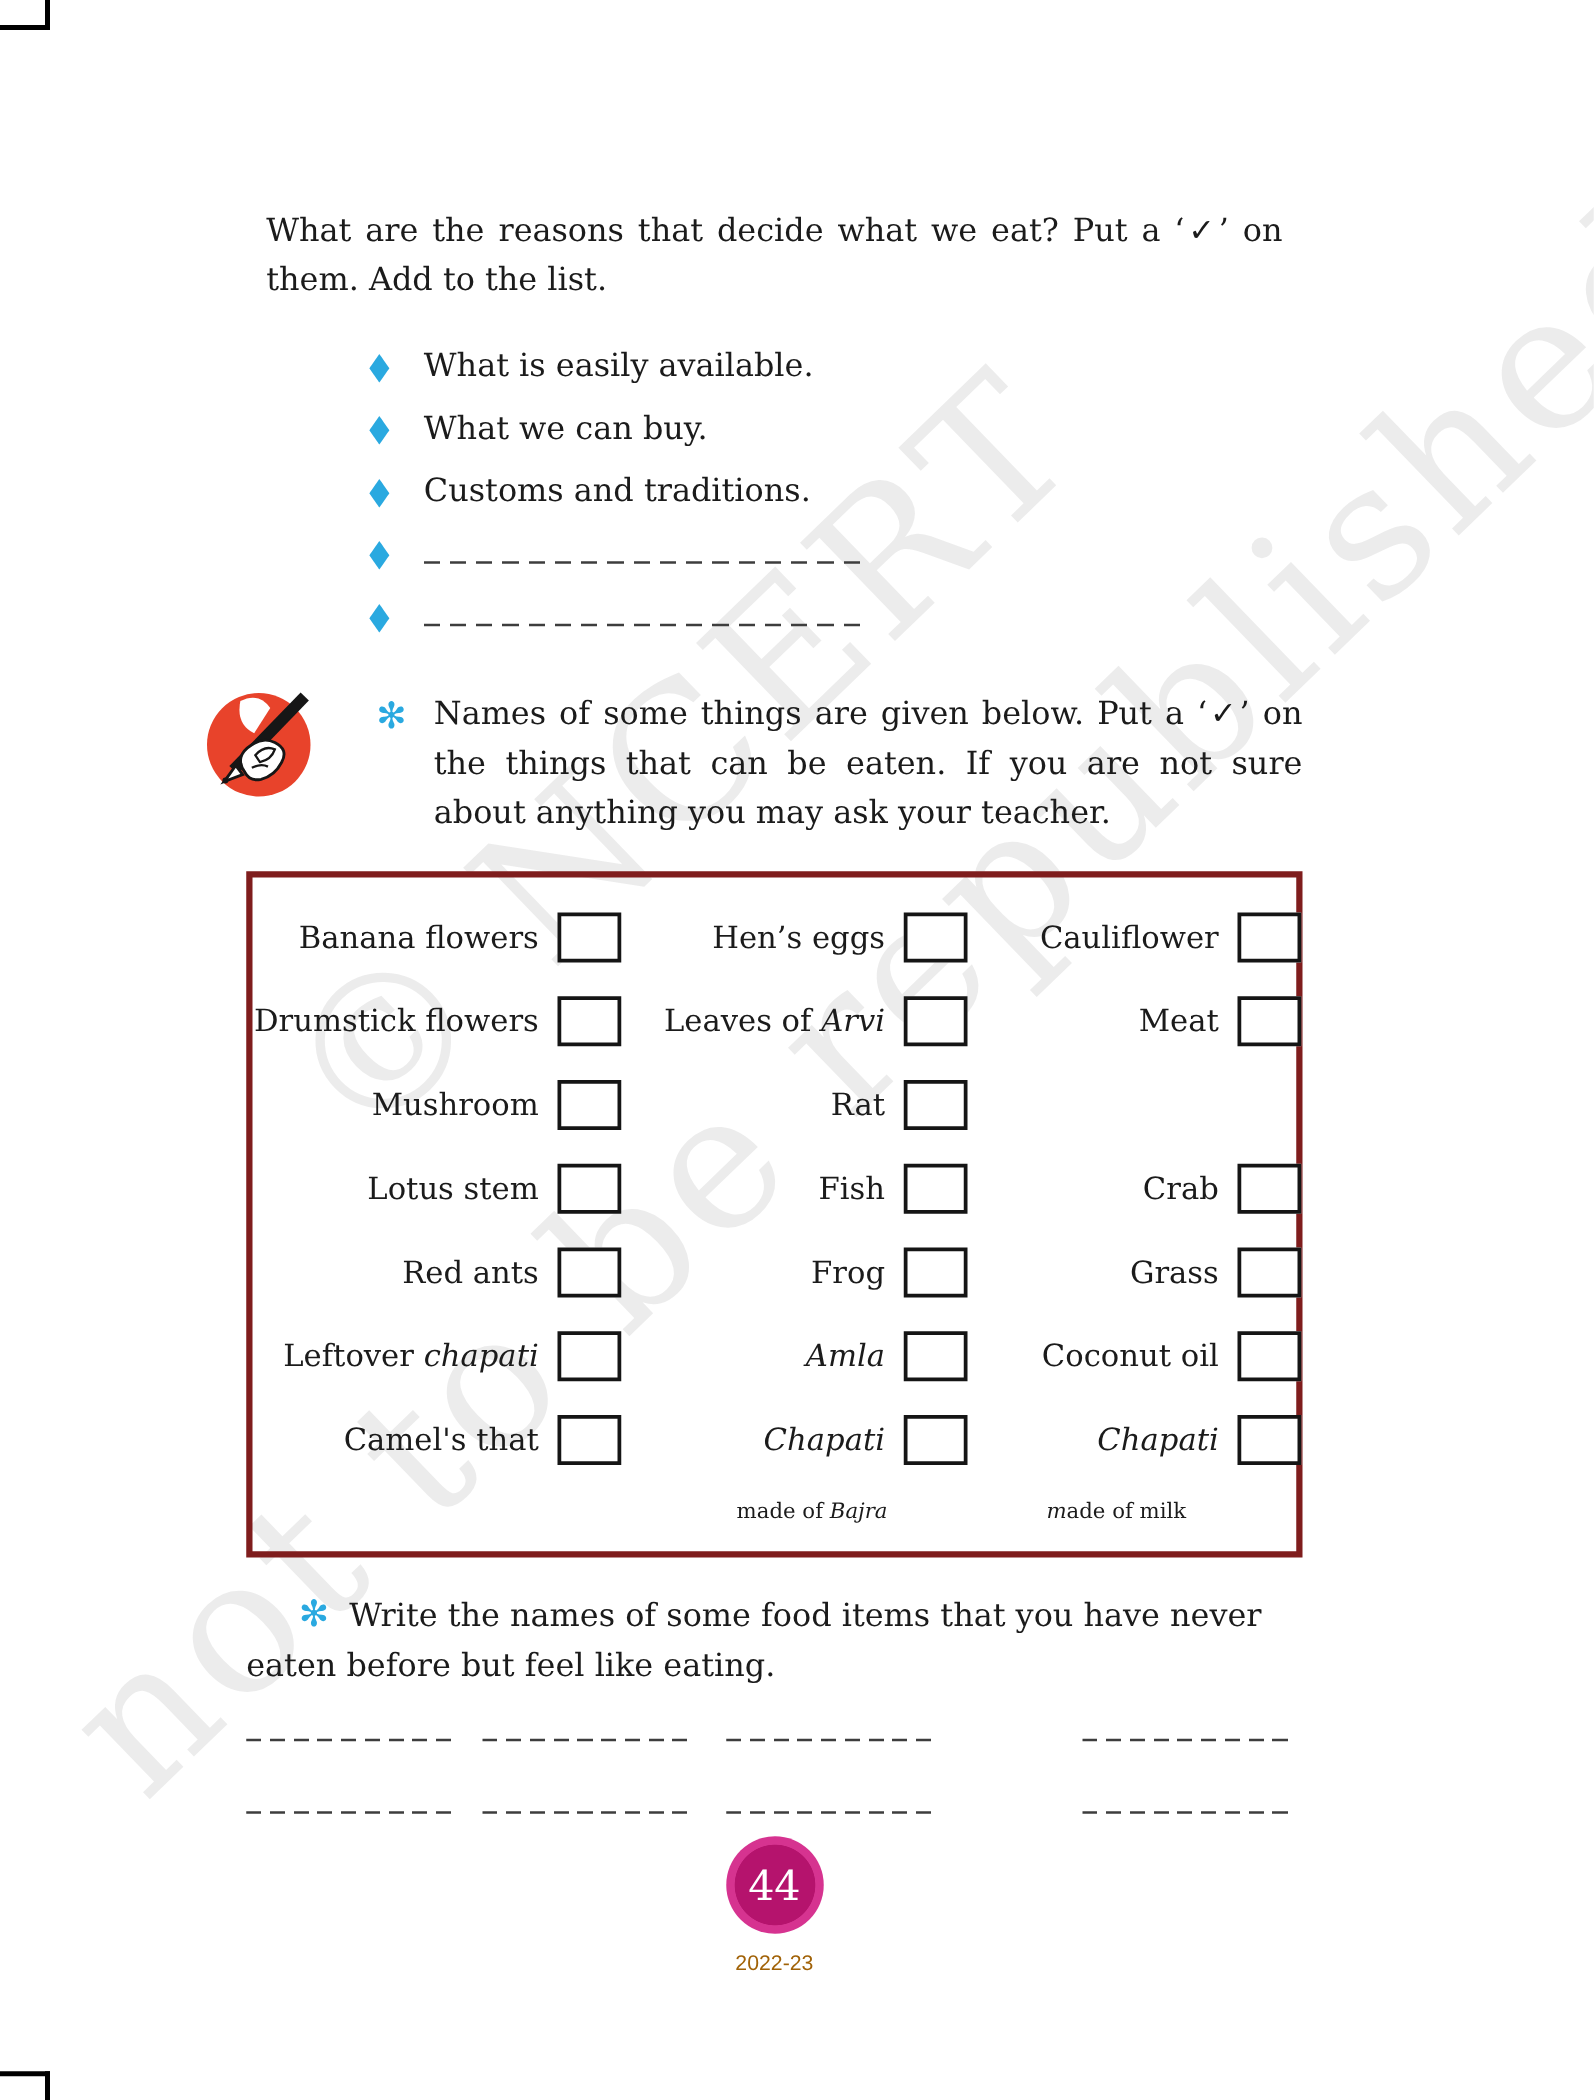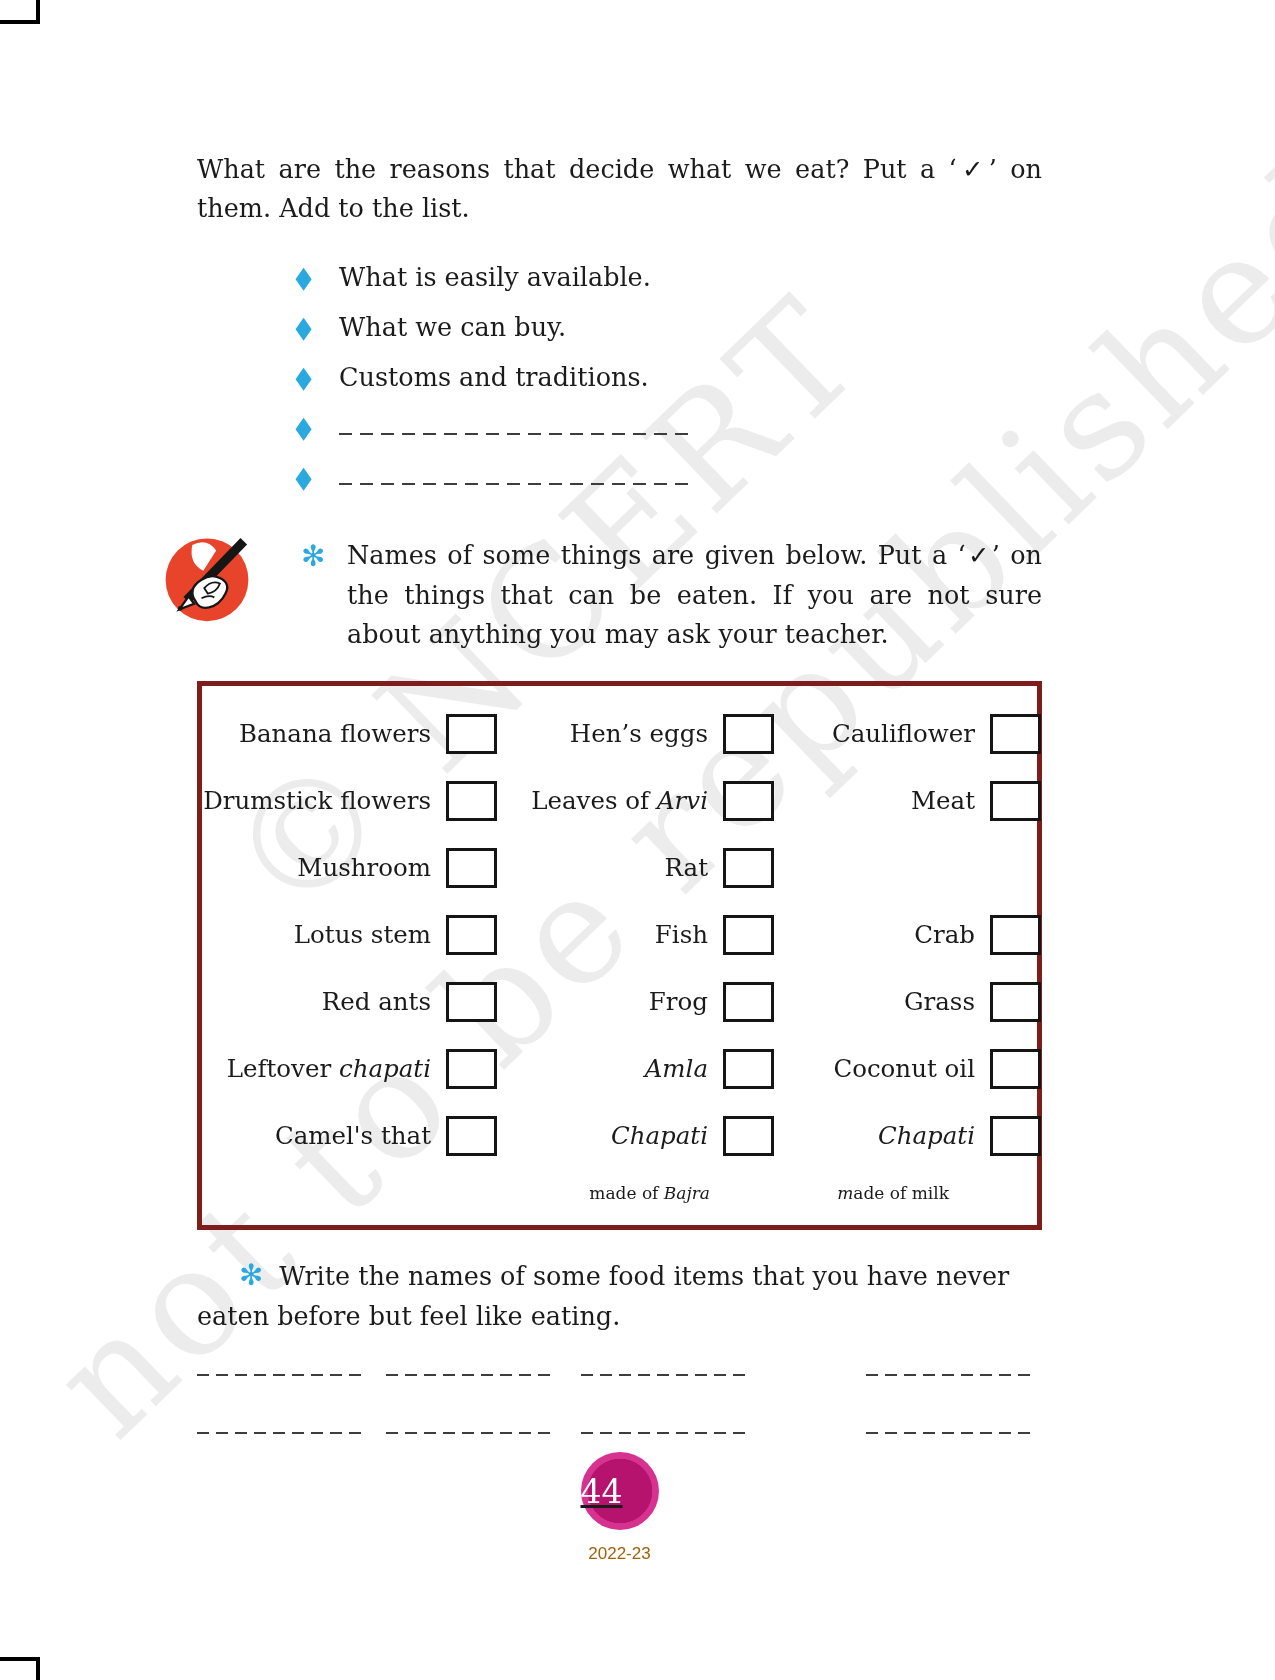--- a/index.html
+++ b/index.html
@@ -17,21 +17,21 @@
   .wm{
     position:absolute;white-space:nowrap;color:rgba(40,40,40,0.09);
     font-family:"DejaVu Serif",serif;font-size:150px;letter-spacing:6px;
     transform:rotate(-44deg);transform-origin:left center;
     pointer-events:none;user-select:none;z-index:0;
   }
   .wm1{left:255px;top:800px;}
   .wm2{left:80px;top:1320px;}
   
   .content{position:absolute;left:197px;top:150px;width:845px;z-index:1;}
-  .intro{font-size:25.5px;line-height:39px;text-align:justify;margin:0;}
+  .intro{font-size:25.5px;line-height:39px;text-align:justify;margin:16px;}
   
   .reasons{margin-top:34px;}
   .reason-row{display:flex;align-items:center;margin-bottom:20px;padding-left:95px;min-height:30px;}
   .diamond{
     color:var(--blue,#2aa9e0);font-size:30px;line-height:26px;flex:none;
     display:inline-block;transform:scaleX(0.70);margin-right:24px;
     font-family:"DejaVu Sans",sans-serif;
   }
   .reason-text{font-size:25.5px;}
   .blank-dash{
@@ -67,21 +67,21 @@
   .wline{
     display:inline-block;height:14px;flex:none;
     background:repeating-linear-gradient(90deg,#3d3d3d 0 12px,transparent 12px 19px) bottom/100% 2.5px no-repeat;
   }
   .wl1{width:164px;} .wl2{width:170px;margin-left:25px;}
   .wl3{width:165px;margin-left:25px;} .wl4{width:165px;margin-left:120px;}
   
   .badge{
     width:78px;height:78px;margin:18px auto 0 auto;border-radius:50%;
     background:radial-gradient(circle at 50% 50%, #b5136d 0 58%, #d63390 59% 92%, #e675ae 93% 100%);
-    display:flex;align-items:center;justify-content:flex-start;text-decoration:underline;
+    display:flex;align-items:center;justify-content:center;
   }
   .badge-num{color:#fff;font-size:33px;font-family:"DejaVu Serif",serif;}
   .year{margin-top:14px;text-align:center;font-size:17px;font-family:"Liberation Sans",sans-serif;color:#a16207;}
 </style>
 </head>
 <body>
 
 <div class="crop crop-tl"></div>
 <div class="crop crop-bl"></div>
 

